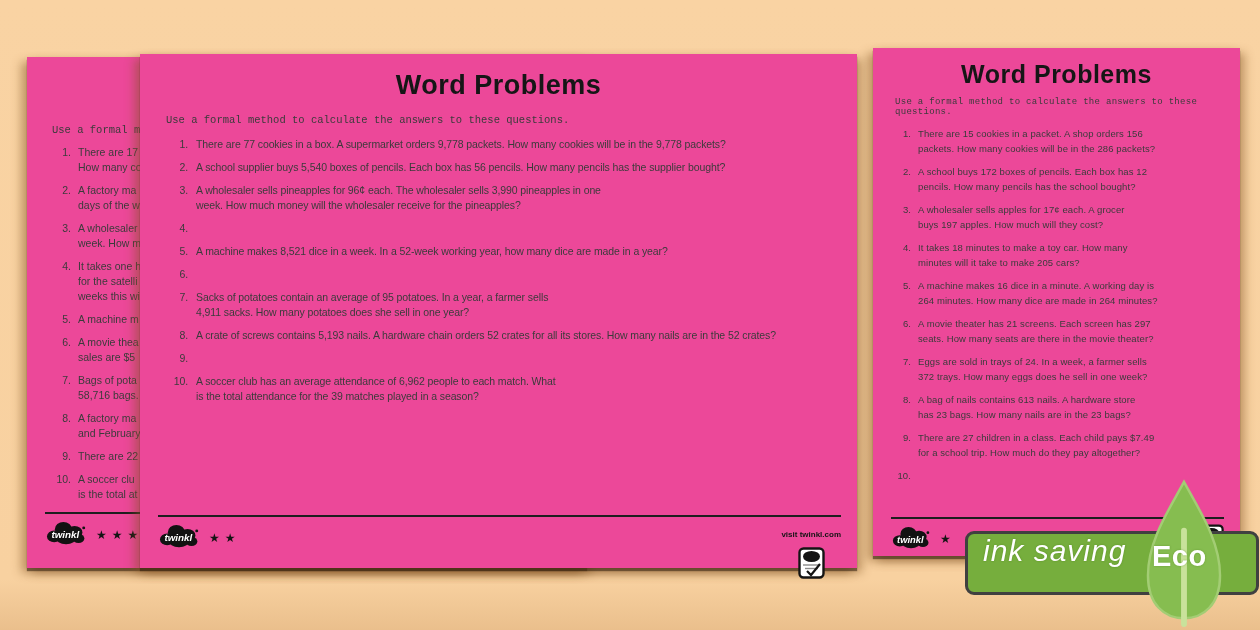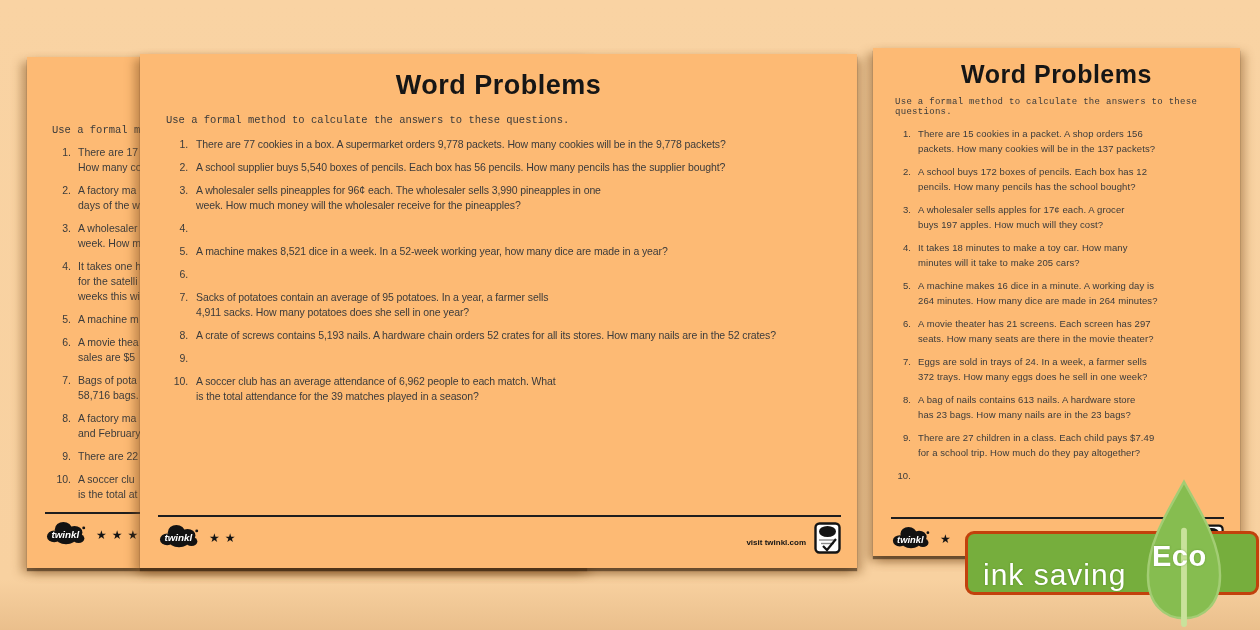--- a/index.html
+++ b/index.html
@@ -3,21 +3,21 @@
 <meta charset="utf-8">
 <style>
   html,body { margin:0; padding:0; }
   body {
     width:1260px; height:630px; overflow:hidden; position:relative;
     background: linear-gradient(180deg, #f9d3a3 0%, #f8d1a0 92%, #ecc augment 100%);
     background: linear-gradient(180deg, #f9d3a3 0%, #f8d1a0 92%, #eabf8c 100%);
     font-family:"Liberation Sans","DejaVu Sans",sans-serif;
   }
   .page {
-    position:absolute; background:#fdba74;
+    position:absolute; background:#ec4899;
     box-shadow: 0 3px 1px rgba(46,30,12,0.55), -6px 5px 9px rgba(130,85,35,0.45), 5px 5px 9px rgba(130,85,35,0.45);
     color:#333;
   }
   .page-left   { left:27px;  top:57px; width:560px; height:511px; z-index:1; }
   .page-middle { left:140px; top:54px; width:717px; height:514px; z-index:2; }
   .page-right  { left:873px; top:48px; width:367px; height:508px; z-index:3; }
 
   .title { text-align:center; font-weight:bold; color:#161616; letter-spacing:0.5px; }
   .page-middle .title { margin-top:16px; font-size:27px; }
   .page-right  .title { margin-top:12px; font-size:25px; }
@@ -44,29 +44,29 @@
 
   .footer {
     position:absolute; left:18px; right:16px;
     border-top:2px solid #1e1e1e; padding-top:5px;
     display:flex; justify-content:space-between; align-items:flex-start;
   }
   .page-middle .footer { top:461px; }
   .page-right  .footer { top:469px; }
   .page-left   .footer { top:455px; width:520px; }
   .footer-left { display:flex; align-items:center; gap:9px; }
-  .footer-right { display:flex; align-items:center; gap:8px; }
+  .footer-right { display:flex; align-items:center; gap:8px;flex-direction:column; }
   .stars { font-family:"DejaVu Sans",sans-serif; font-size:12px; color:#141414; letter-spacing:5px; padding-top:4px; }
   .visit { font-size:8px; font-weight:bold; color:#141414; padding-top:8px; }
 
   
   .eco-bar {
     position:absolute; left:965px; top:531px; width:294px; height:64px; z-index:5;
-    background:#76ae3d; border:3px solid #c2410c; border-radius:9px; box-sizing:border-box;
-    display:flex; align-items:flex-end;
+    background:#76ae3d; border:3px solid #404040; border-radius:9px; box-sizing:border-box;
+    display:flex; align-items:flex-start;font-style:italic;
   }
   .eco-bar-label {
     padding-left:15px; color:#ffffff; font-size:30px; letter-spacing:1px;
     text-shadow:0 0 2px rgba(70,120,20,0.6);
   }
   .eco-leaf { position:absolute; left:1140px; top:478px; width:88px; height:150px; z-index:6; }
   .eco-text {
     position:absolute; left:1152px; top:540px; z-index:7;
     color:#ffffff; font-size:29px; font-weight:bold; letter-spacing:0.5px;
     text-shadow:0 0 2px rgba(70,120,20,0.5);
@@ -241,21 +241,21 @@
 </div>
 
 <div class="page page-right">
   <div class="title">Word Problems</div>
   <div class="intro">Use a formal method to calculate the answers to these questions.</div>
   <div class="problems">
 
       <div class="problem">
         <span class="num">1.</span>
         <span class="txt">There are 15 cookies in a packet. A shop orders 156
-packets. How many cookies will be in the 137 packets?</span>
+packets. How many cookies will be in the 286 packets?</span>
       </div>
 
       <div class="problem">
         <span class="num">2.</span>
         <span class="txt">A school buys 172 boxes of pencils. Each box has 12
 pencils. How many pencils has the school bought?</span>
       </div>
 
       <div class="problem">
         <span class="num">3.</span>

